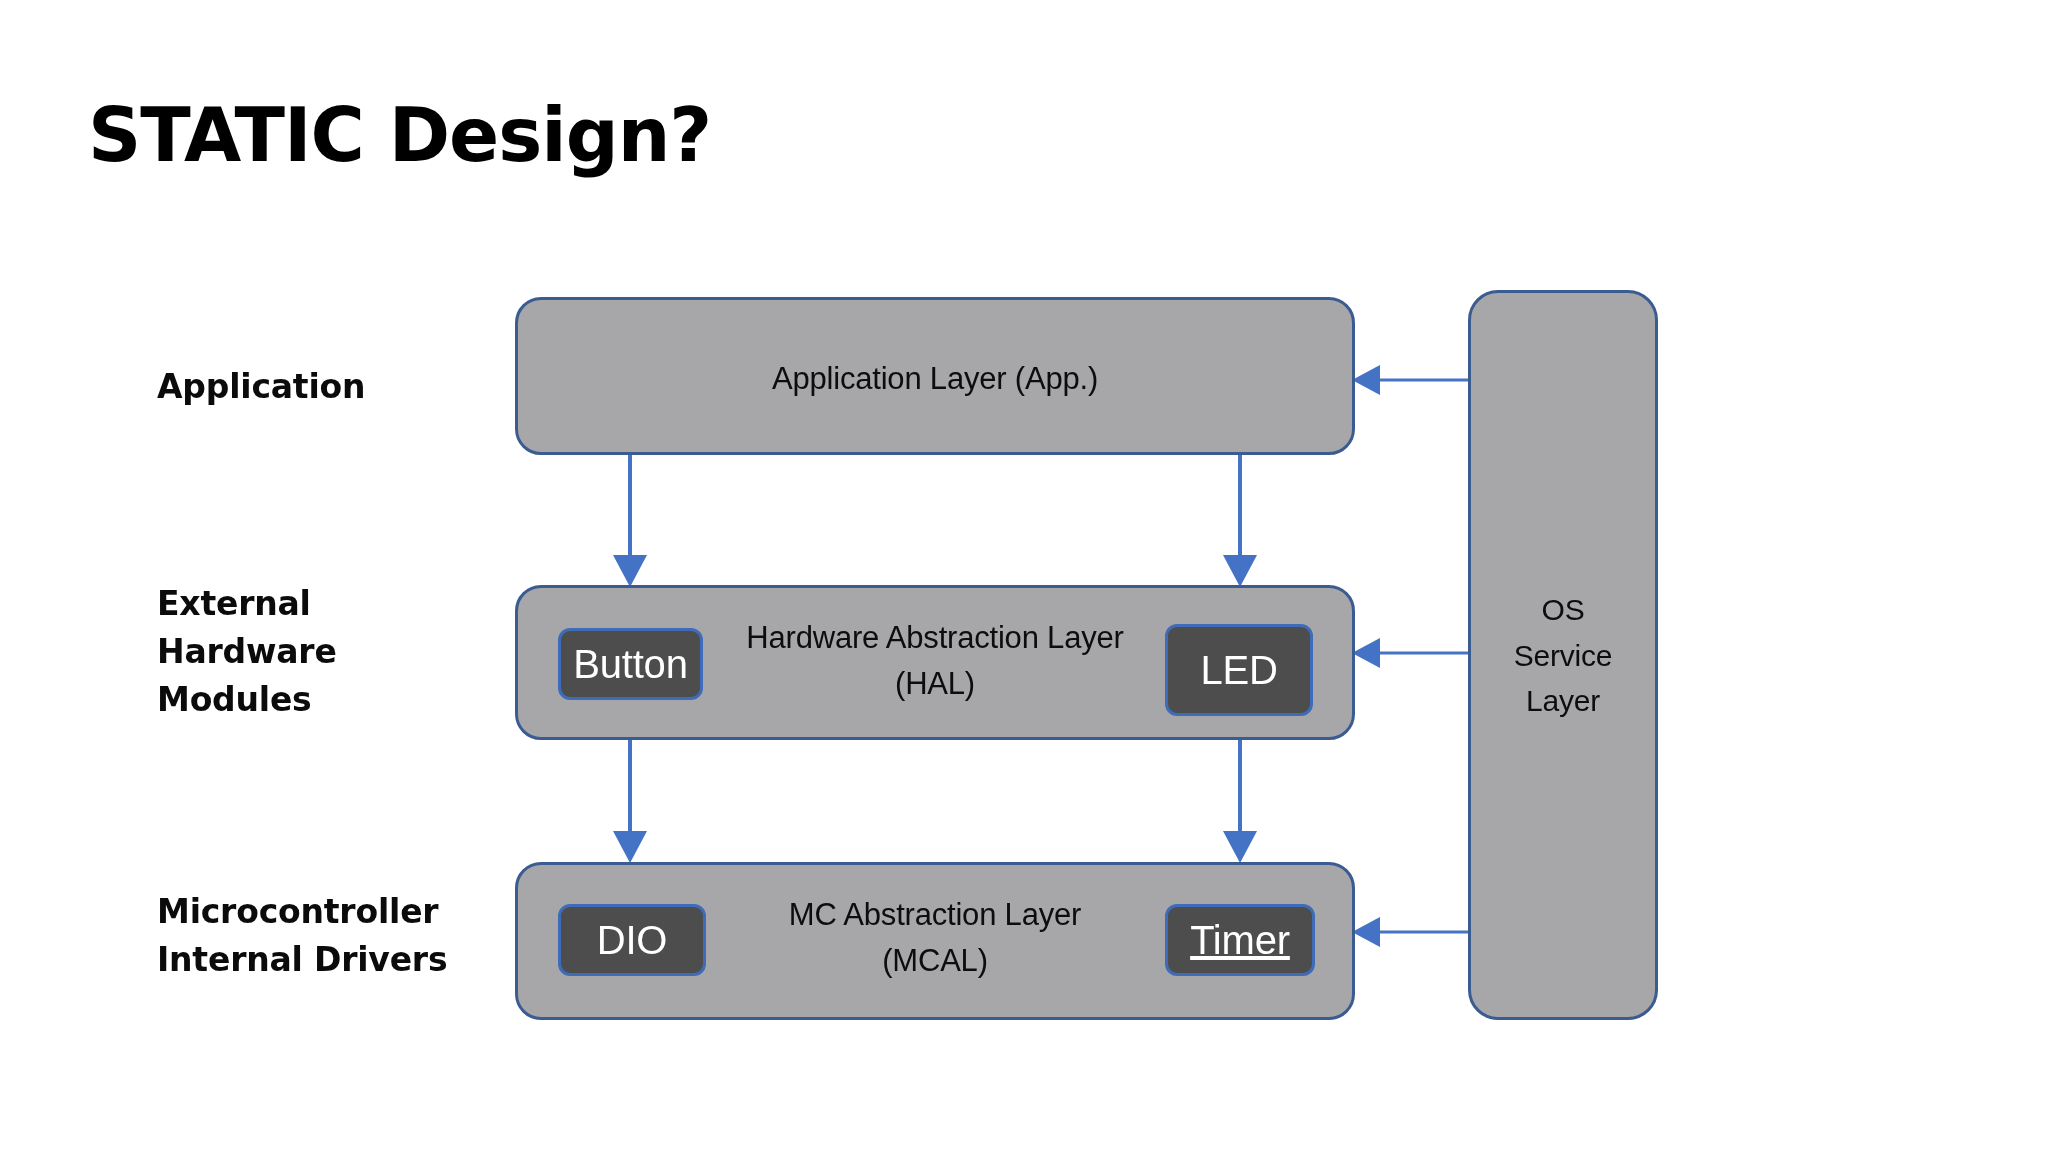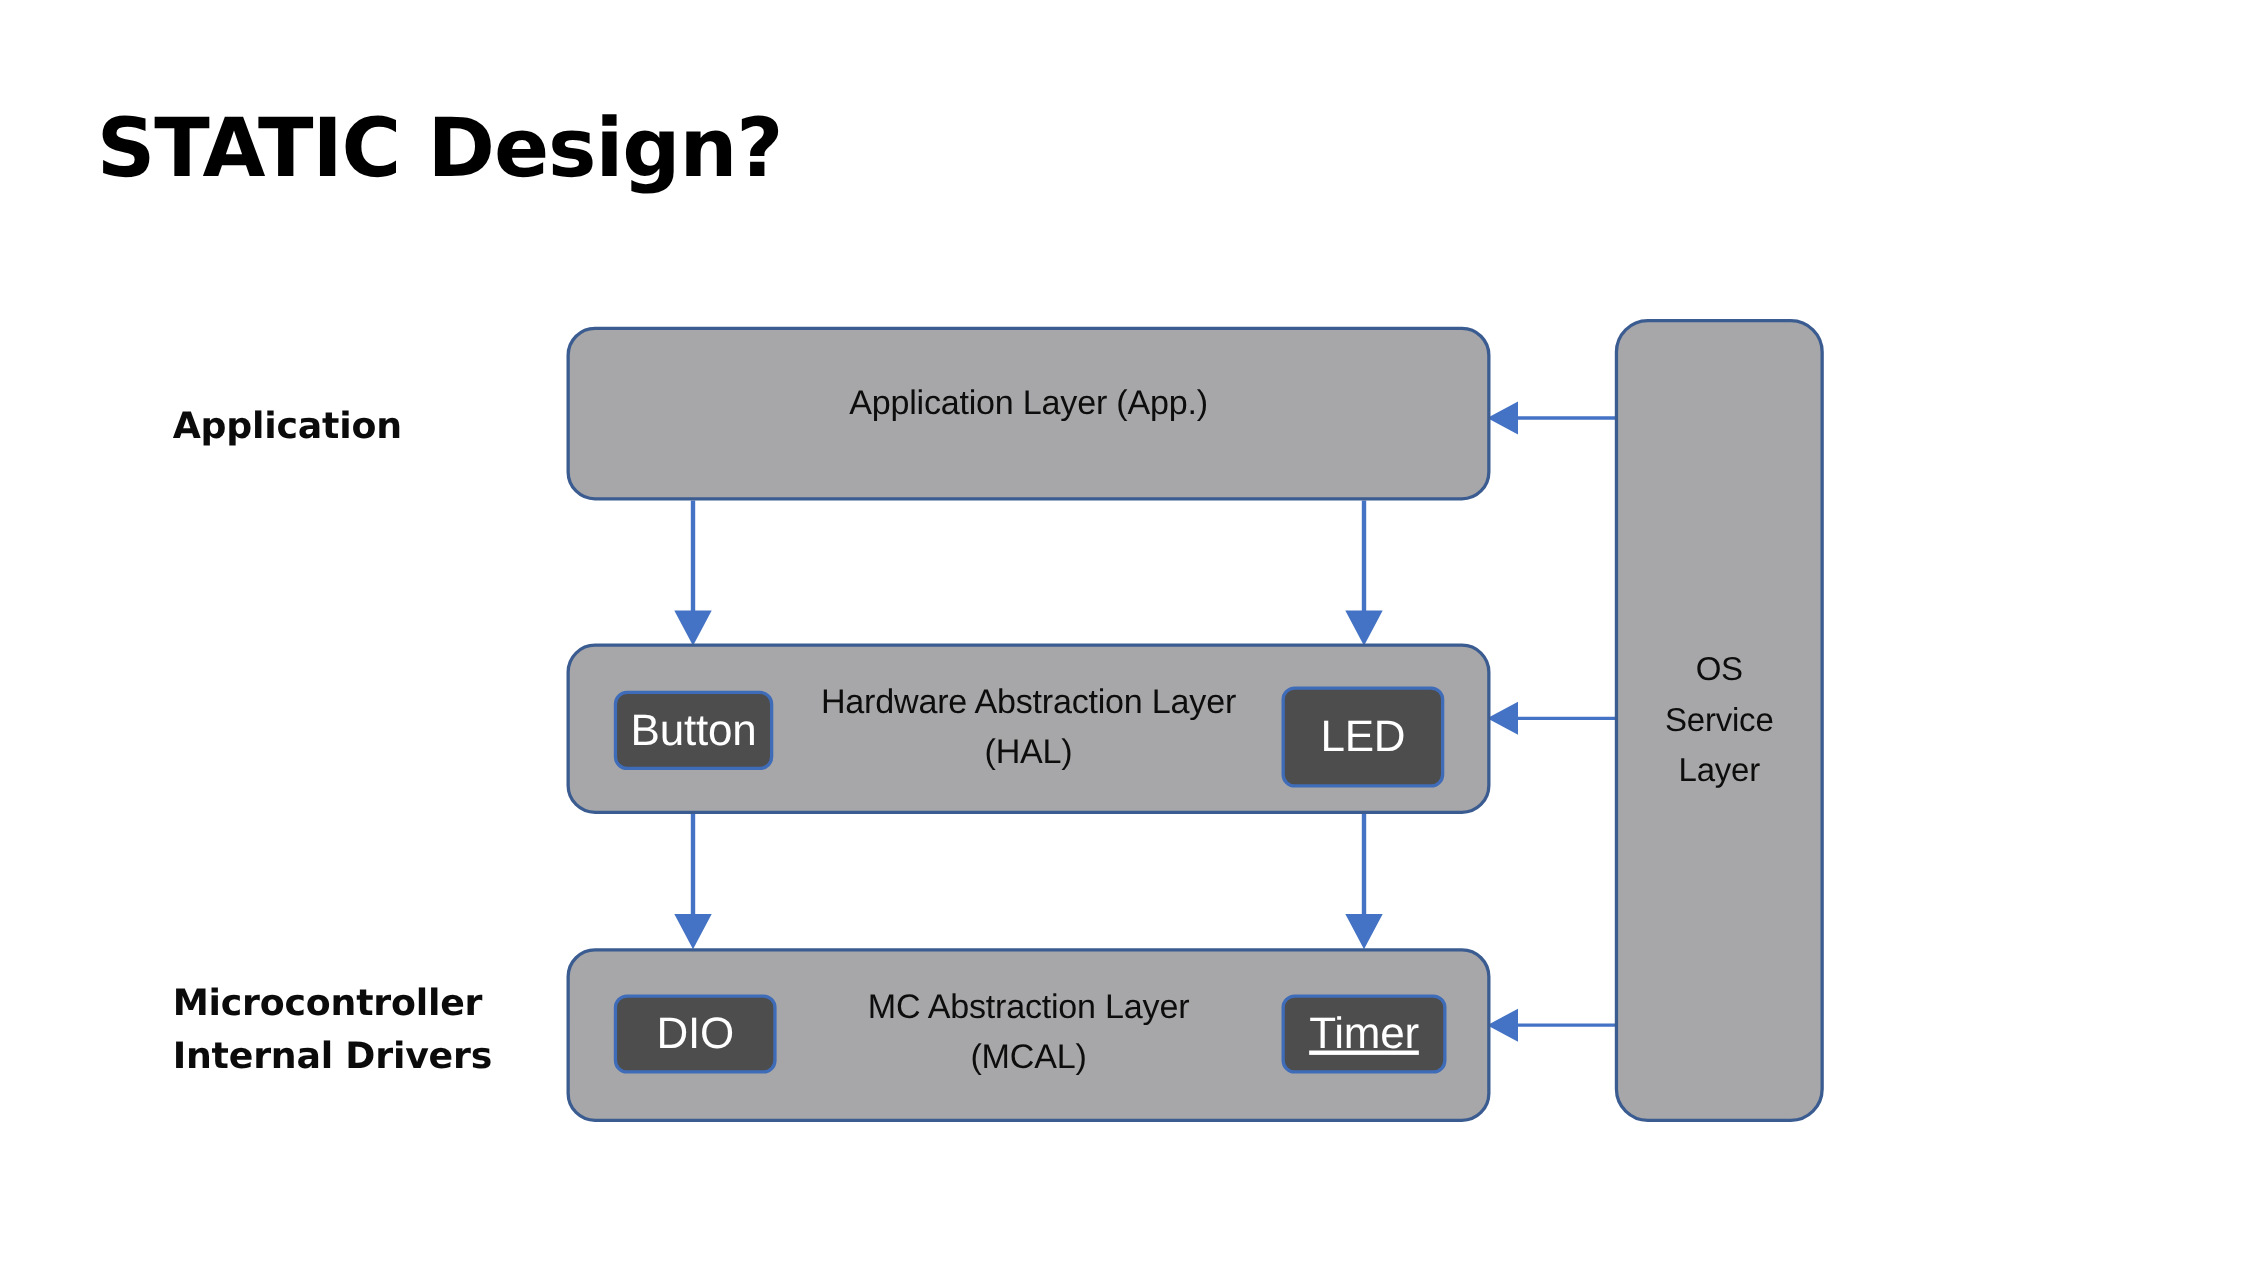--- a/index.html
+++ b/index.html
@@ -65,21 +65,21 @@
     font-weight: 400;
     color: #0d0d0d;
     line-height: 1.48;
     letter-spacing: -0.2px;
   }
 
   #box-app  { left: 515px; top: 297px;  width: 840px; height: 158px; }
   #box-hal  { left: 515px; top: 585px;  width: 840px; height: 155px; }
   #box-mcal { left: 515px; top: 862px;  width: 840px; height: 158px; }
 
-  #box-app .layer-title  { top: 43px; }
+  #box-app .layer-title  { top: 56px; }
   #box-hal .layer-title  { top: 27px; }
   #box-mcal .layer-title { top: 27px; }
 
   
   #box-os {
     left: 1468px;
     top: 290px;
     width: 190px;
     height: 730px;
     border-radius: 30px;
@@ -118,20 +118,25 @@
 </style>
 </head>
 <body>
 
 <div id="slide">
 
   <div id="slide-title">STATIC Design?</div>
 
   <div class="row-label" id="label-application">Application</div>
 
+  <div class="row-label" id="label-external">
+    <div>External</div>
+    <div>Hardware</div>
+    <div>Modules</div>
+  </div>
 
   <div class="row-label" id="label-micro">
     <div>Microcontroller</div>
     <div>Internal Drivers</div>
   </div>
 
   <div class="conn" style="left:580px; top:455px;">
     <svg width="120" height="135" viewBox="0 0 120 135">
       <line x1="50" y1="0" x2="50" y2="112" stroke="#4472c4" stroke-width="4"></line>
       <polygon points="50,132 33,100 67,100" fill="#4472c4"></polygon>

